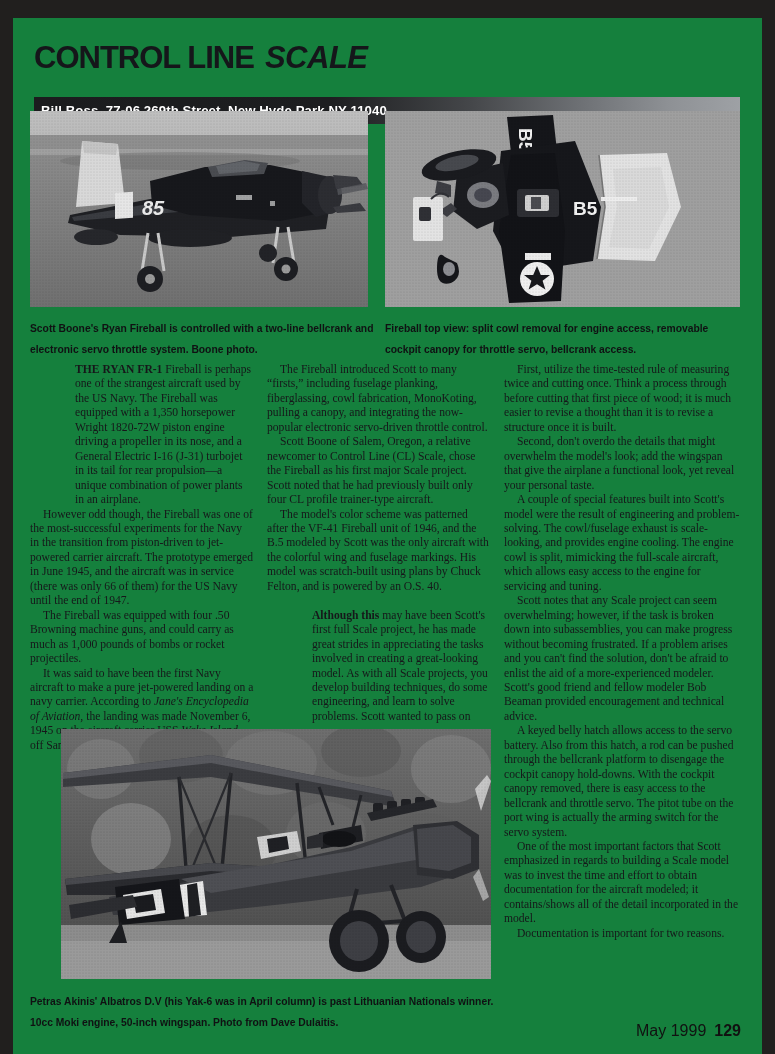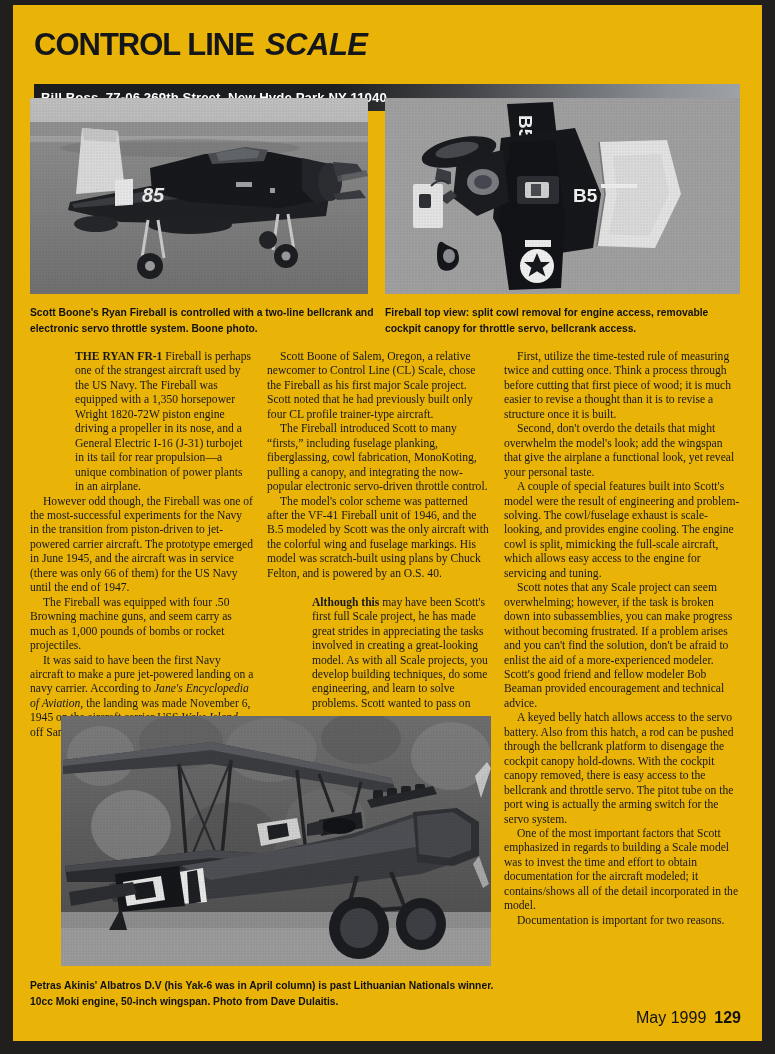--- a/index.html
+++ b/index.html
@@ -18,24 +18,24 @@
   
   #scan {
     position: relative;
     width: 775px;
     height: 1054px;
     background: #211f1e;
   }
   #page {
     position: absolute;
     left: 13px;
-    top: 5px;
+    top: 18px;
     width: 749px;
     height: 1036px;
-    background: #eab308;
+    background: #15803d;
     overflow: hidden;
   }
 
   
   #masthead {
     position: absolute;
     left: 21px;
     top: 24px;
     width: 706px;
   }
@@ -84,21 +84,21 @@
   #photo-fireball-side { left: 17px;  top: 93px;  width: 338px; height: 196px; }
   #photo-fireball-top  { left: 372px; top: 93px;  width: 355px; height: 196px; }
   #photo-albatros      { left: 48px;  top: 711px; width: 430px; height: 250px; }
 
   
   .caption {
     position: absolute;
     font-family: "Liberation Sans", sans-serif;
     font-weight: bold;
     font-size: 10.3px;
-    line-height: 16px;
+    line-height: 21px;
     color: #101113;
   }
   #cap-left   { left: 17px;  top: 300px; width: 345px; }
   #cap-right  { left: 372px; top: 300px; width: 358px; }
   #cap-bottom { left: 17px;  top: 973px; width: 480px; }
 
   
   .col {
     position: absolute;
     top: 345px;
@@ -262,27 +262,27 @@
       <rect width="355" height="196" fill="url(#halftoneB)"></rect>
     </svg>
   </div>
 
   <div class="caption" id="cap-left">Scott Boone's Ryan Fireball is controlled with a two-line bellcrank and electronic servo throttle system. Boone photo.</div>
   <div class="caption" id="cap-right">Fireball top view: split cowl removal for engine access, removable cockpit canopy for throttle servo, bellcrank access.</div>
 
   <div class="col" id="col1">
     <p class="noindent"><span class="lead">THE RYAN FR-1</span><span> Fireball is perhaps one of the strangest aircraft used by the US Navy. The Fireball was equipped with a 1,350 horsepower Wright 1820-72W piston engine driving a propeller in its nose, and a General Electric I-16 (J-31) turbojet in its tail for rear propulsion—a unique combination of power plants in an airplane.</span></p>
     <p>However odd though, the Fireball was one of the most-successful experiments for the Navy in the transition from piston-driven to jet-powered carrier aircraft. The prototype emerged in June 1945, and the aircraft was in service (there was only 66 of them) for the US Navy until the end of 1947.</p>
-    <p>The Fireball was equipped with four .50 Browning machine guns, and seem carry as much as 1,000 pounds of bombs or rocket projectiles.</p>
+    <p>The Fireball was equipped with four .50 Browning machine guns, and could carry as much as 1,000 pounds of bombs or rocket projectiles.</p>
     <p><span>It was said to have been the first Navy aircraft to make a pure jet-powered landing on a navy carrier. According to </span><span class="ital">Jane's Encyclopedia of Aviation</span><span>, the landing was made November 6, 1945 on the aircraft carrier USS </span><span class="ital">Wake Island</span><span>, off San Diego.</span></p>
   </div>
 
   <div class="col" id="col2">
+    <p>The Fireball introduced Scott to many “firsts,” including fuselage planking, fiberglassing, cowl fabrication, MonoKoting, pulling a canopy, and integrating the now-popular electronic servo-driven throttle control.</p>
     <p>Scott Boone of Salem, Oregon, a relative newcomer to Control Line (CL) Scale, chose the Fireball as his first major Scale project. Scott noted that he had previously built only four CL profile trainer-type aircraft.</p>
-    <p>The Fireball introduced Scott to many “firsts,” including fuselage planking, fiberglassing, cowl fabrication, MonoKoting, pulling a canopy, and integrating the now-popular electronic servo-driven throttle control.</p>
     <p>The model's color scheme was patterned after the VF-41 Fireball unit of 1946, and the B.5 modeled by Scott was the only aircraft with the colorful wing and fuselage markings. His model was scratch-built using plans by Chuck Felton, and is powered by an O.S. 40.</p>
     <p class="noindent" style="margin-top:14.45px"><span class="lead">Although this</span><span> may have been Scott's first full Scale project, he has made great strides in appreciating the tasks involved in creating a great-looking model. As with all Scale projects, you develop building techniques, do some engineering, and learn to solve problems. Scott wanted to pass on</span></p>
   </div>
 
   <div class="col" id="col3">
     <p>First, utilize the time-tested rule of measuring twice and cutting once. Think a process through before cutting that first piece of wood; it is much easier to revise a thought than it is to revise a structure once it is built.</p>
     <p>Second, don't overdo the details that might overwhelm the model's look; add the wingspan that give the airplane a functional look, yet reveal your personal taste.</p>
     <p>A couple of special features built into Scott's model were the result of engineering and problem-solving. The cowl/fuselage exhaust is scale-looking, and provides engine cooling. The engine cowl is split, mimicking the full-scale aircraft, which allows easy access to the engine for servicing and tuning.</p>
     <p>Scott notes that any Scale project can seem overwhelming; however, if the task is broken down into subassemblies, you can make progress without becoming frustrated. If a problem arises and you can't find the solution, don't be afraid to enlist the aid of a more-experienced modeler. Scott's good friend and fellow modeler Bob Beaman provided encouragement and technical advice.</p>
     <p>A keyed belly hatch allows access to the servo battery. Also from this hatch, a rod can be pushed through the bellcrank platform to disengage the cockpit canopy hold-downs. With the cockpit canopy removed, there is easy access to the bellcrank and throttle servo. The pitot tube on the port wing is actually the arming switch for the servo system.</p>

